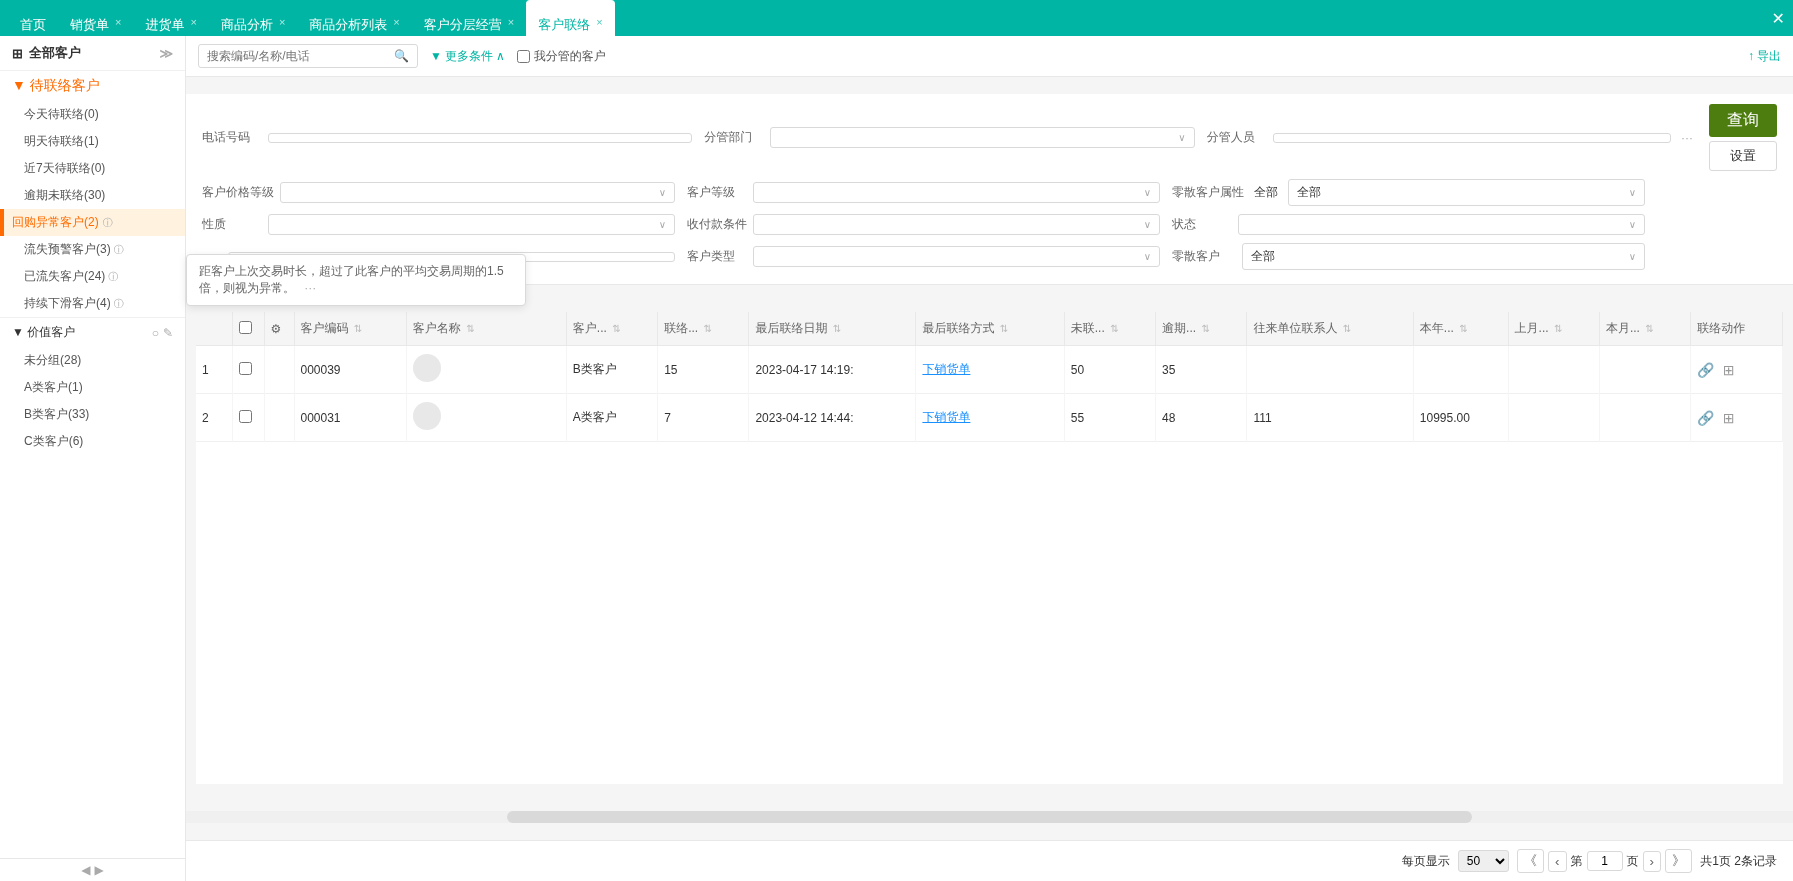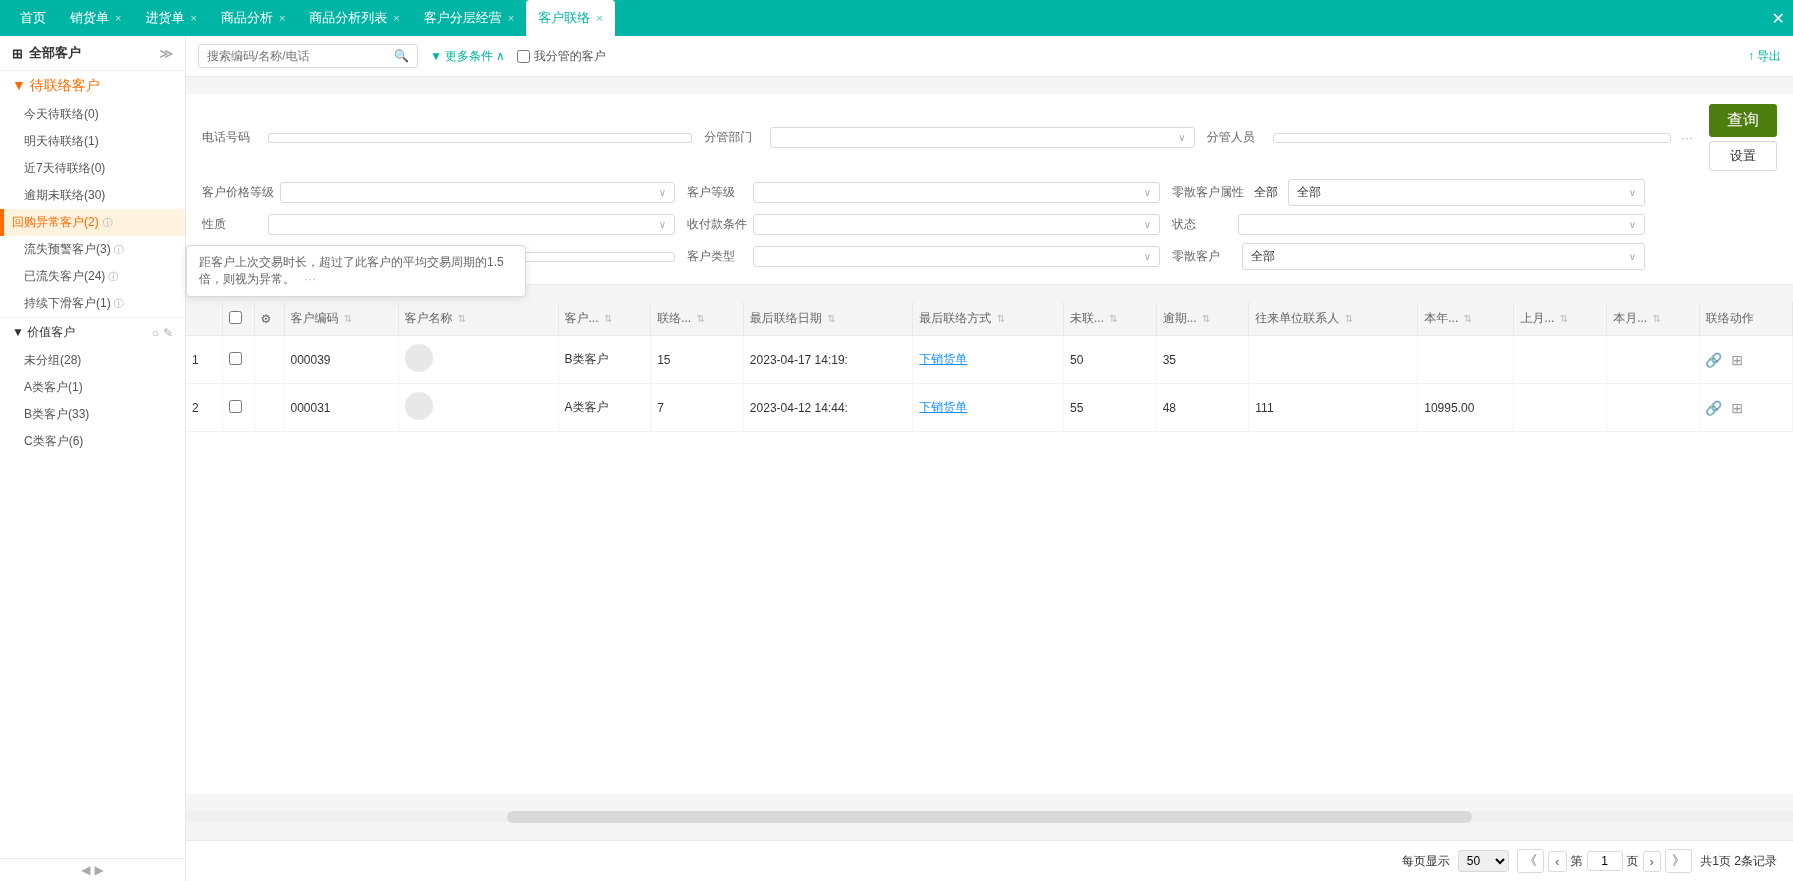--- a/index.html
+++ b/index.html
@@ -5,21 +5,21 @@
     * { box-sizing: border-box; margin: 0; padding: 0; }
     body { font-family: "Microsoft YaHei", "PingFang SC", sans-serif; font-size: 12px; background: #f5f5f5; color: #333; overflow: hidden; }
 
     
     .top-nav {
       display: flex; align-items: center;
       background: #00b5a3; height: 36px; padding: 0 8px;
       position: relative;
     }
     .top-nav .nav-item {
-      color: #fff; padding: 0 12px; height: 36px; display: flex; align-items: center;
+      color: #fff; padding: 16px 12px; height: 36px; display: flex; 
       cursor: pointer; font-size: 13px; white-space: nowrap;
     }
     .top-nav .nav-item.active {
       background: #fff; color: #00b5a3; border-radius: 4px 4px 0 0;
     }
     .top-nav .nav-item .close-x {
       margin-left: 6px; font-size: 11px; opacity: 0.7;
     }
     .top-nav .main-close {
       position: absolute; right: 8px; top: 50%; transform: translateY(-50%);
@@ -74,21 +74,21 @@
     .sidebar-group2-title {
       display: flex; align-items: center; padding: 6px 12px;
       color: #333; font-size: 12px; cursor: pointer;
       border-top: 1px solid #f0f0f0;
     }
     .sidebar-edit-icons { margin-left: auto; display: flex; gap: 4px; color: #aaa; }
 
     
     .tooltip-box {
       position: absolute;
-      left: 186px; top: 245px;
+      left: 186px; top: 254px;
       background: #fff; border: 1px solid #d9d9d9;
       padding: 8px 12px; border-radius: 4px;
       font-size: 12px; color: #666;
       max-width: 340px; z-index: 100;
       box-shadow: 0 2px 8px rgba(0,0,0,0.1);
     }
 
     
     .right-content {
       flex: 1; display: flex; flex-direction: column; overflow: hidden;
@@ -150,21 +150,21 @@
       padding: 6px 18px; cursor: pointer; font-size: 16px;
     }
     .settings-btn {
       background: #fff; color: #333; border: 1px solid #d9d9d9; border-radius: 3px;
       padding: 5px 14px; cursor: pointer; font-size: 13px;
     }
     .right-btns { display: flex; flex-direction: column; gap: 4px; }
 
     
     .table-area {
-      flex: 1; overflow: auto; background: #fff; margin: 0;
+      flex: 1; overflow: auto; background: #fff; margin: 10px;
     }
     table {
       width: 100%; border-collapse: collapse; font-size: 12px;
     }
     table thead tr {
       background: #f5f5f5; border-bottom: 1px solid #e8e8e8;
     }
     table thead th {
       padding: 8px 6px; text-align: left; color: #666; font-weight: normal;
       border-right: 1px solid #e8e8e8; white-space: nowrap;
@@ -290,21 +290,21 @@
 
     <div class="sidebar-item">
       <span>流失预警客户(3)</span>
       <span style="margin-left:3px; color:#aaa; font-size:10px;">ⓘ</span>
     </div>
     <div class="sidebar-item">
       <span>已流失客户(24)</span>
       <span style="margin-left:3px; color:#aaa; font-size:10px;">ⓘ</span>
     </div>
     <div class="sidebar-item">
-      <span>持续下滑客户(1)</span>
+      <span>持续下滑客户(4)</span>
       <span style="margin-left:3px; color:#aaa; font-size:10px;">ⓘ</span>
     </div>
 
     <div class="sidebar-group2-title">
       <span>▼ 价值客户</span>
       <span class="sidebar-edit-icons">
         <span>○</span>
         <span>✎</span>
       </span>
     </div>

